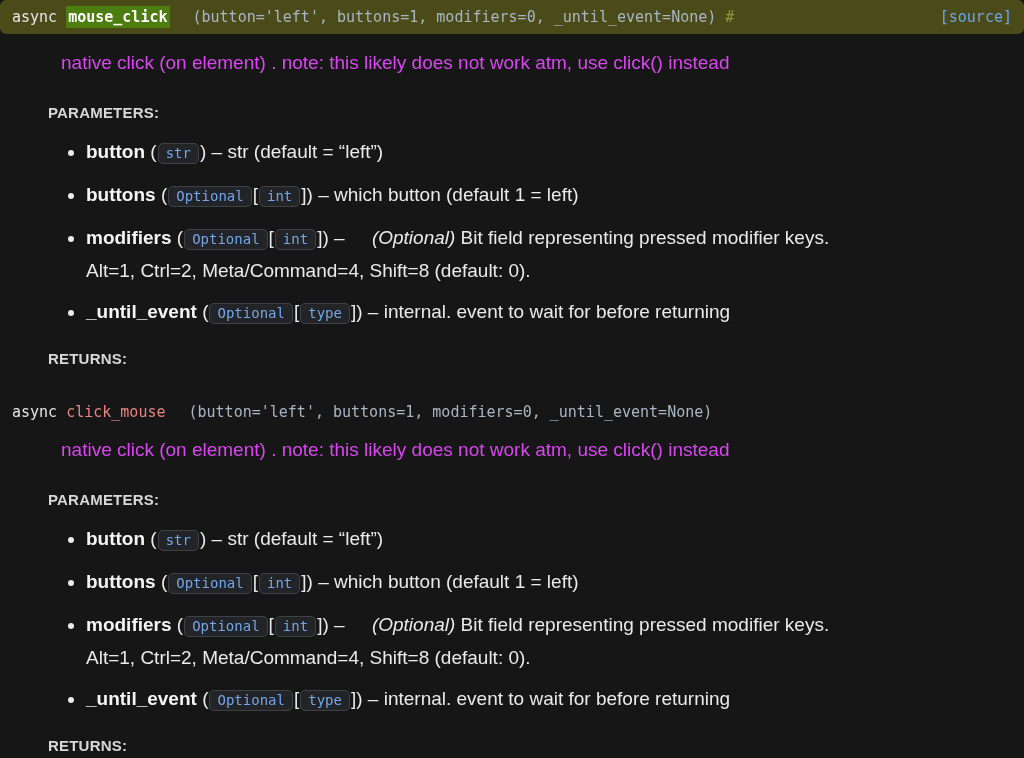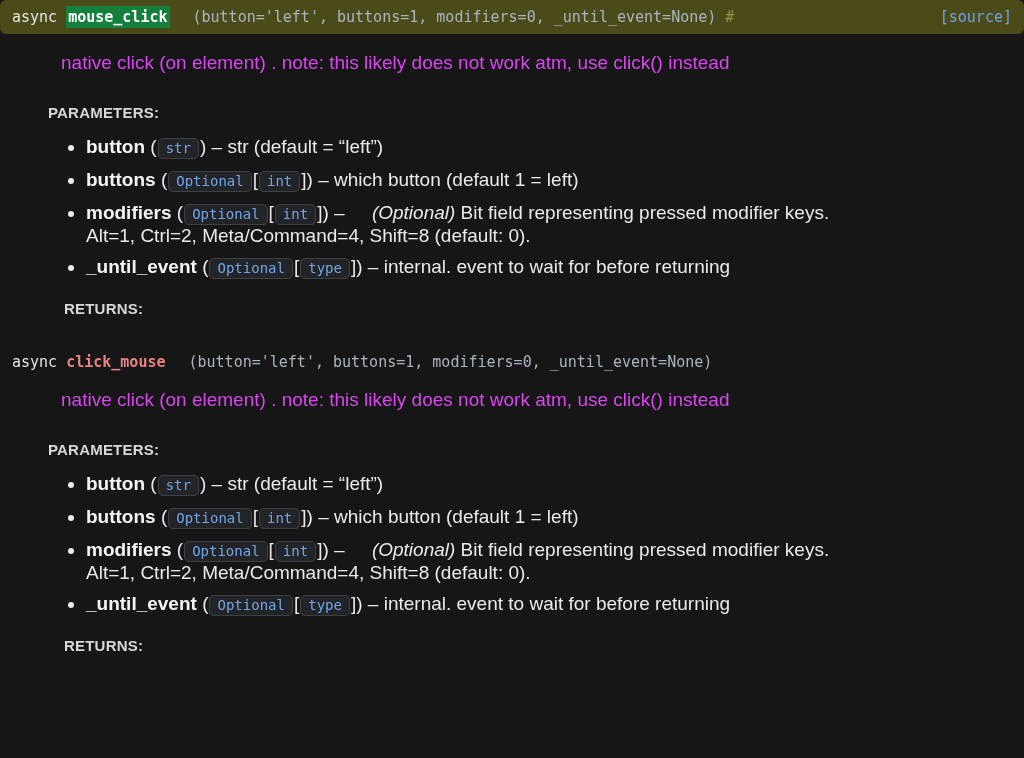--- a/index.html
+++ b/index.html
@@ -18,24 +18,24 @@
     padding: 0 12px;
     background: #4b4b1a;
     border-radius: 6px;
     font-family: "DejaVu Sans Mono", monospace;
     font-size: 15px;
     white-space: pre;
   }
   .sig-prefix { color: #e5e5e5; margin-right: 9px; }
   .sig-name-hl {
     color: #ffffff; font-weight: bold;
-    background: #15803d;
+    background: #4d7c0f;
     padding: 2px 2px;
   }
-  .sig-name-red { color: #e88383; font-weight: bold; }
+  .sig-name-red { color: #e88383; font-weight: normal; }
   .sig-params { color: #a9b5c1; padding-left: 23px; }
   .headerlink { color: #8a9642; text-decoration: none; margin-left: 9px; }
   .source-link { margin-left: auto; color: #6ea3e8; text-decoration: none; text-align: right; }
   .sig-plain {
     display: flex; align-items: center;
     margin-top: 36px;
     padding: 0 12px;
     font-family: "DejaVu Sans Mono", monospace;
     font-size: 15px;
     white-space: pre;
@@ -46,40 +46,40 @@
   .field-label {
     font-size: 15px; font-weight: 600; letter-spacing: 0.2px;
     color: #d8d8d8; margin: 0;
   }
   ul.params {
     list-style: disc;
     margin: 15px 0 21px 0;
     padding-left: 38px;
   }
   ul.params li {
-    font-size: 19px; line-height: 21px;
+    font-size: 19px; line-height: 31px;
     margin-bottom: 10px;
     color: #eaeaea;
   }
   .param-name { font-weight: bold; color: #f4f4f4; }
   .code-box {
     font-family: "DejaVu Sans Mono", monospace;
     font-size: 14px;
     color: #72a6e9;
     background: #222427;
     border: 1px solid #3e4146;
     border-radius: 5px;
     padding: 1px 7px 2px 7px;
     margin: 0 1px;
     text-decoration: none;
     white-space: nowrap;
   }
   .bracket { color: #eaeaea; }
   .em { font-style: italic; margin-left: 22px; }
-  .returns { margin: 21px 0 0 16px; }
+  .returns { margin: 21px 0 0 0; }
 </style>
 </head>
 <body>
 
 <div>
   <div class="sig-bar">
     <span class="sig-prefix">async</span><span class="sig-name-hl">mouse_click</span><span class="sig-params">(button='left', buttons=1, modifiers=0, _until_event=None)</span>
     <a class="headerlink" href="#">#</a>
     <a class="source-link" href="#">[source]</a>
   </div>

